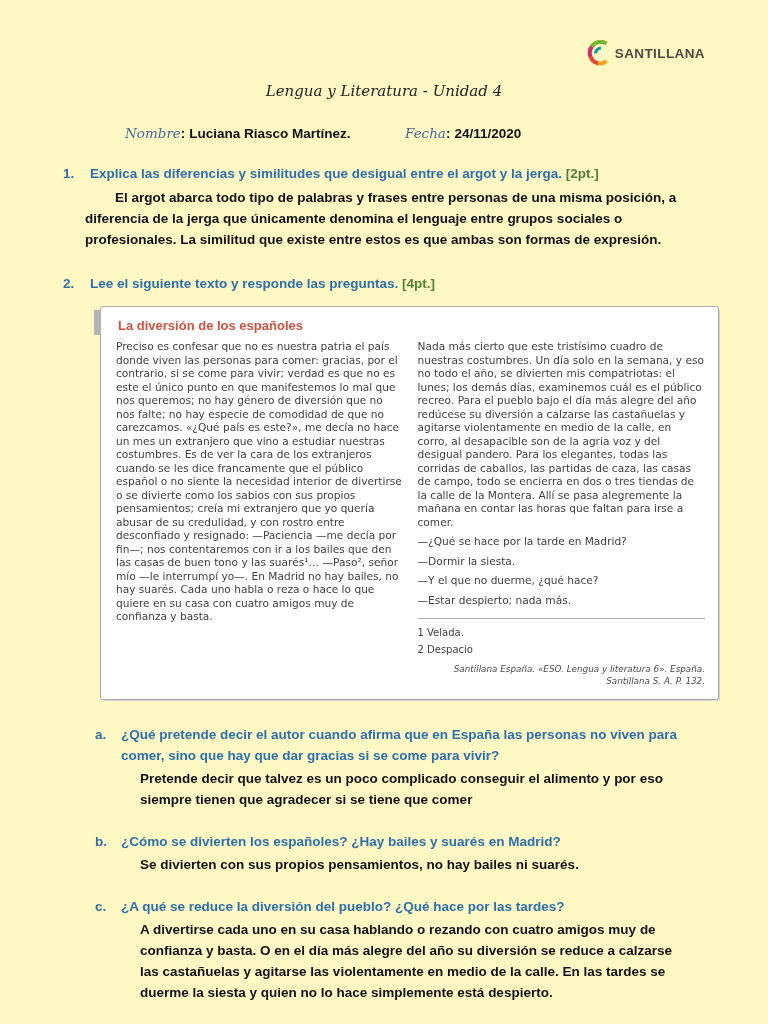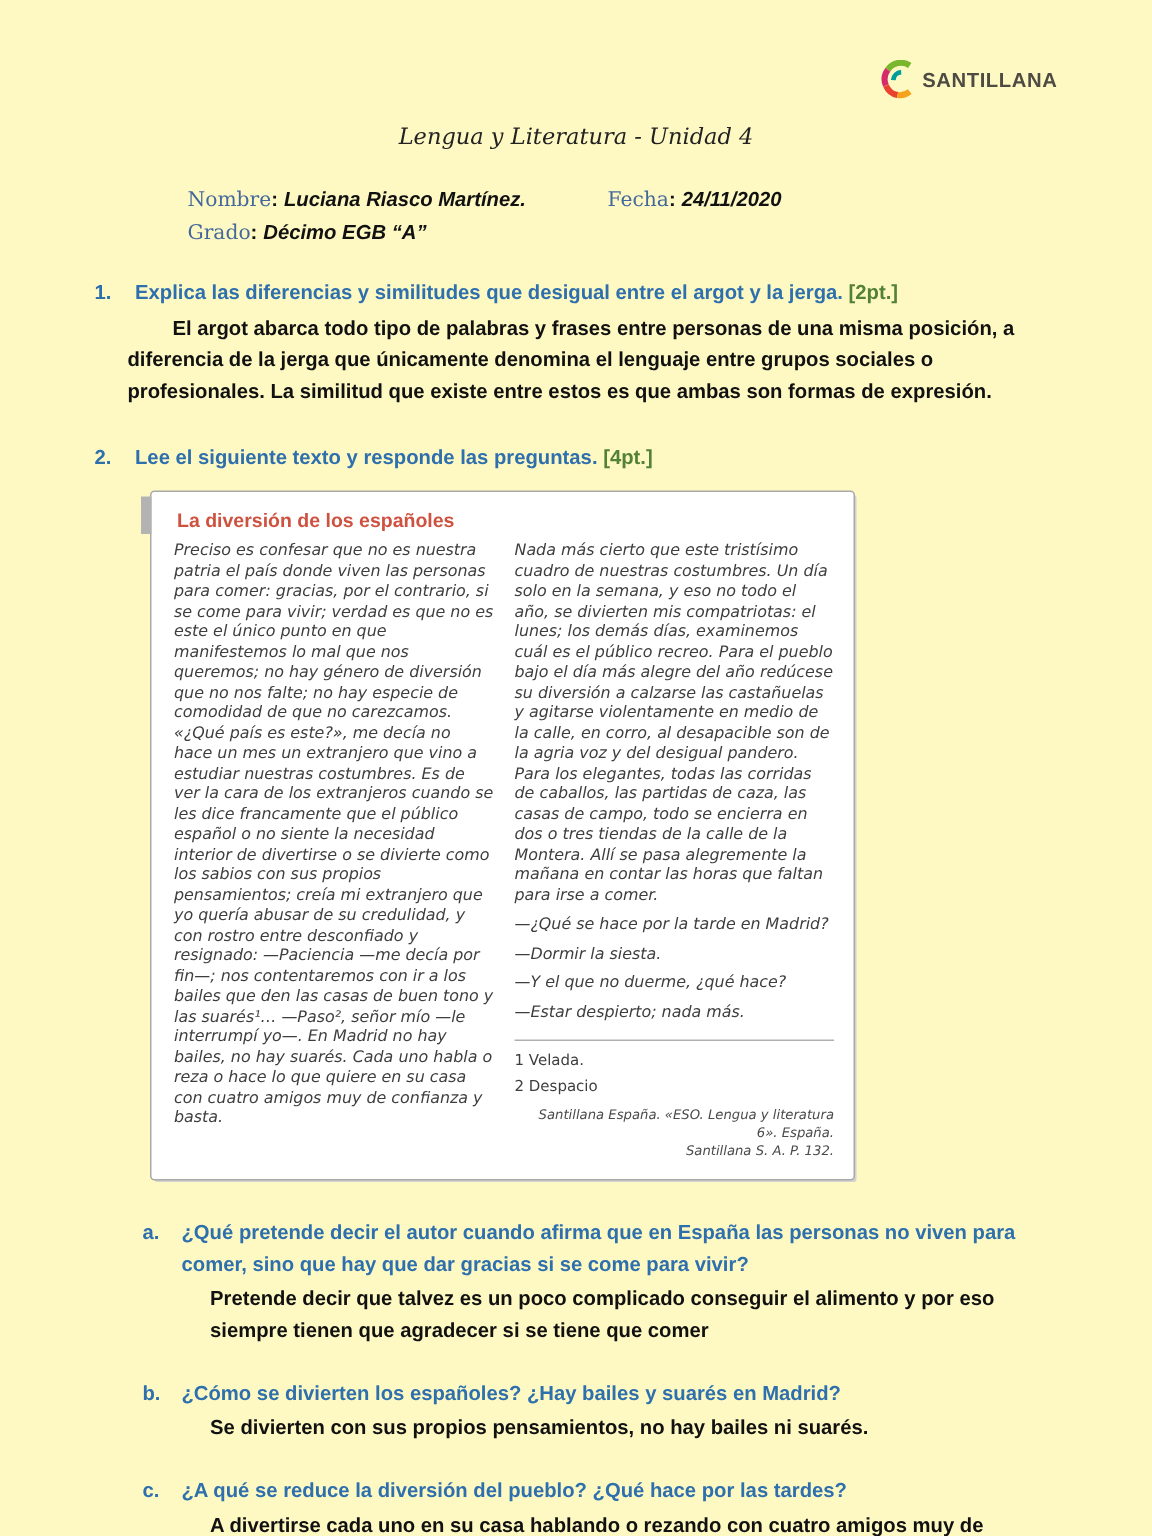--- a/index.html
+++ b/index.html
@@ -14,42 +14,42 @@
   .logo-swirl{width:26px;height:26px;display:inline-block;}
   .logo-text{font-size:13.5px;font-weight:bold;letter-spacing:.4px;color:#4e4b43;}
   
   .title-block{text-align:center;margin-top:12px;}
   .doc-title{font-family:"DejaVu Serif",serif;font-size:15px;color:#222;}
   .doc-subtitle{font-family:"DejaVu Serif",serif;font-size:15px;font-style:italic;color:#222;margin-top:3px;text-align:center;}
   
   .info-grid{display:flex;margin-top:22px;margin-left:62px;}
   .info-col{width:280px;}
   .info-line{font-size:13.5px;line-height:22px;white-space:nowrap;}
-  .info-label{font-family:"DejaVu Serif",serif;color:#44689c;}
+  .info-label{font-family:"DejaVu Serif",serif;font-style:italic;color:#44689c;}
   .info-colon{font-weight:bold;color:#111;}
-  .info-value{font-weight:bold;font-style:italic;color:#111;margin-left:4px;}
+  .info-value{font-weight:bold;color:#111;margin-left:4px;}
   
   .q{margin-top:19px;}
   .q-head{display:flex;}
   .q-num{width:27px;flex:0 0 27px;color:#2e6fad;font-weight:bold;font-size:13.5px;line-height:20px;}
   .q-text{font-size:13.5px;font-weight:bold;line-height:20px;color:#2e6fad;}
   .q-points{color:#538135;font-weight:bold;}
   .q-answer{margin:3px 0 0 22px;font-size:13.5px;font-weight:bold;line-height:21px;color:#111;text-indent:30px;}
   
   .reading-box{
-    position:relative;margin:12px 0 0 37px;width:470px;box-sizing:border-box;
+    position:relative;margin:12px 0 0 37px;width:619px;box-sizing:border-box;
     border:1.5px solid #a9a9a9;border-radius:3px;background:#fff;
     padding:9px 13px 12px 15px;
     box-shadow:2px 2px 0 -1px #d2d2d2;
   }
   .scan-tab{position:absolute;left:-7px;top:3px;width:7px;height:25px;background:#b3b3b3;}
   .reading-title{font-size:13px;font-weight:bold;color:#cd5240;margin:2px 0 7px 2px;}
   .reading-cols{display:flex;gap:14px;}
   .reading-col{flex:1 1 0;font-family:"DejaVu Sans",sans-serif;font-size:10.6px;line-height:13.5px;color:#3e3e3e;}
-  .reading-col p{margin:0;font-style:italic;}
+  .reading-col p{margin:0;}
   .dlg{margin-top:6px !important;}
   .foot-divider{border-top:1px solid #b0b0b0;margin-top:11px;}
   .footnote{font-size:10px;line-height:16px;margin-top:6px;color:#3e3e3e;}
   .footnote + .footnote{margin-top:1px;}
   .citation{margin-top:5px;text-align:right;font-size:8.8px;font-style:italic;line-height:12px;color:#4a4a4a;}
   
   .subq{margin-top:21px;}
   .sq-head{display:flex;margin-left:32px;}
   .sq-letter{width:26px;flex:0 0 26px;color:#2e6fad;font-weight:bold;font-size:13.5px;line-height:21px;}
   .sq-prompt{font-size:13.5px;font-weight:bold;color:#2e6fad;line-height:21px;}
@@ -78,23 +78,20 @@
   </div>
 
   <div class="title-block">
     <div class="doc-subtitle">Lengua y Literatura - Unidad 4</div>
   </div>
 
   <div class="info-grid">
     <div class="info-col">
       <div class="info-line">
         <span class="info-label">Nombre</span><span class="info-colon">:</span><span class="info-value">Luciana Riasco Martínez.</span>
-      </div>
-      <div class="info-line">
-        <span class="info-label">Grado</span><span class="info-colon">:</span><span class="info-value">Décimo EGB “A”</span>
       </div>
     </div>
     <div class="info-col">
       <div class="info-line">
         <span class="info-label">Fecha</span><span class="info-colon">:</span><span class="info-value">24/11/2020</span>
       </div>
     </div>
   </div>
 
   <section class="q">

